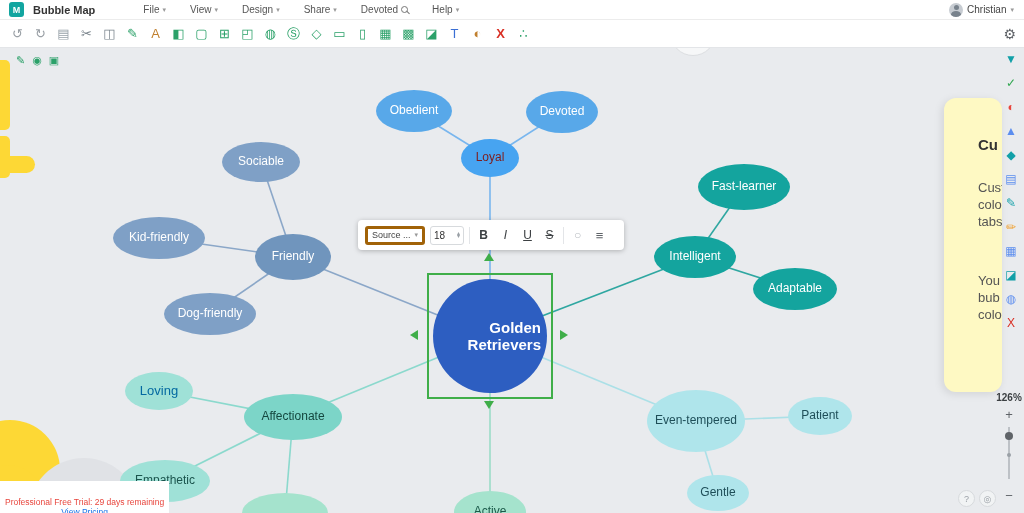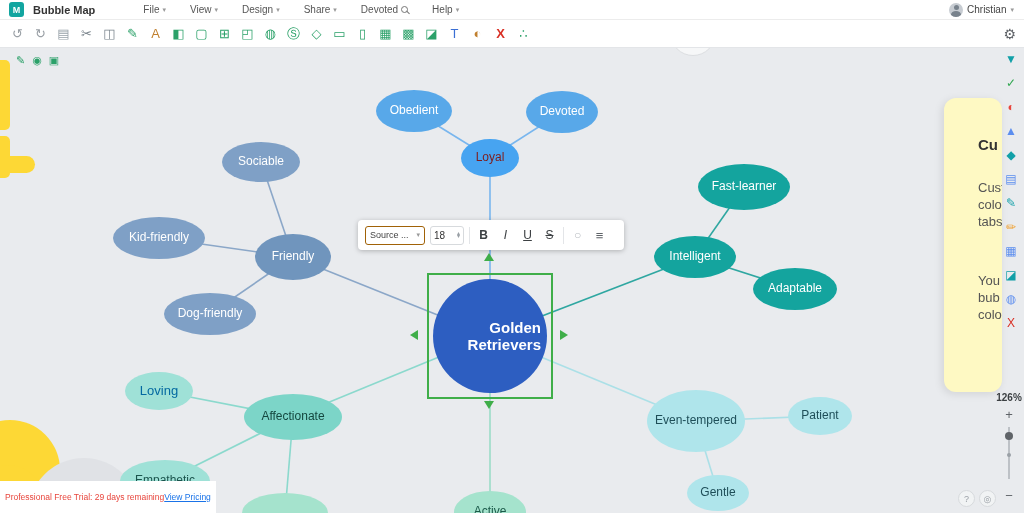--- a/index.html
+++ b/index.html
@@ -50,21 +50,21 @@
 
   
   .quick-tools { position:absolute; left:16px; top:54px; display:flex; gap:7px; z-index:5; }
   .qicon { font-size:11px; color:#2ba169; cursor:pointer; }
 
   
   .texttoolbar { position:absolute; left:358px; top:220px; width:266px; height:30px; background:#fff;
                  border-radius:4px; box-shadow:0 1px 5px rgba(0,0,0,.25); display:flex; align-items:center;
                  padding:0 7px; gap:5px; z-index:6; }
   .fontbox { display:flex; align-items:center; justify-content:space-between; width:60px; height:19px;
-             border:1px solid #a16207; border-radius:3px; padding:0 4px; font-size:9px; color:#444; cursor:pointer; }
+             border:3px solid #a16207; border-radius:3px; padding:0 4px; font-size:9px; color:#444; cursor:pointer; }
   .sizebox { display:flex; align-items:center; justify-content:space-between; width:34px; height:19px;
              border:1px solid #d7dadd; border-radius:3px; padding:0 3px; font-size:10px; color:#333; cursor:pointer; }
   .stepper { display:flex; flex-direction:column; line-height:0.55; font-size:6px; color:#9aa0a6; }
   .tdiv { width:1px; height:17px; background:#e3e5e8; }
   .fbtn { width:17px; text-align:center; font-size:12px; color:#3c4043; cursor:pointer; }
   .b { font-weight:bold; } .i { font-style:italic; } .u { text-decoration:underline; } .s { text-decoration:line-through; }
   .circ { color:#b9bdc2; font-size:12px; cursor:pointer; }
   .align { color:#5f6368; font-size:13px; cursor:pointer; }
 
   
@@ -85,21 +85,21 @@
   .ztrack { width:2px; height:52px; background:#bdc1c6; margin:5px 0; position:relative; cursor:pointer; }
   .zhandle { position:absolute; left:-3px; top:5px; width:8px; height:8px; border-radius:50%; background:#5f6368; }
   .znotch { position:absolute; left:-1px; top:26px; width:4px; height:4px; border-radius:50%; background:#9aa0a6; }
 
   .corner-buttons { position:absolute; right:28px; bottom:6px; display:flex; gap:4px; z-index:31; }
   .cbtn { width:17px; height:17px; border-radius:50%; background:#f1f3f4; border:1px solid #d7dadd;
           color:#9aa0a6; font-size:9px; display:flex; align-items:center; justify-content:center; cursor:pointer; }
 
   
   .trialbar { position:absolute; left:0; bottom:0; height:15px; background:#fff; display:flex;
-              align-items:center; padding:16px 5px; gap:0; z-index:41; }
+              align-items:center; padding:16px 5px; gap:0; z-index:41;flex-direction:column; }
   .trial-msg { font-size:8.5px; color:#e8453c; }
   .trial-link { font-size:8.5px; color:#1a73e8; text-decoration:underline; cursor:pointer; }
 
   
   .deco-chart { left:670px; top:10px; width:46px; height:46px; border-radius:50%; background:#f6f7f8;
                 border:1px solid #dcdee1; z-index:0; }
   .bar { position:absolute; width:5px; background:#21a8a3; bottom:10px; }
   .bar1 { left:13px; height:10px; } .bar2 { left:20px; height:15px; } .bar3 { left:27px; height:20px; }
   .deco-dashed { left:838px; top:-22px; width:56px; height:56px; border:1.5px dashed #d3d6d9; border-radius:50%; }
   .deco-gray { left:28px; top:458px; width:112px; height:112px; background:#e0e2e6; border-radius:50%; }

